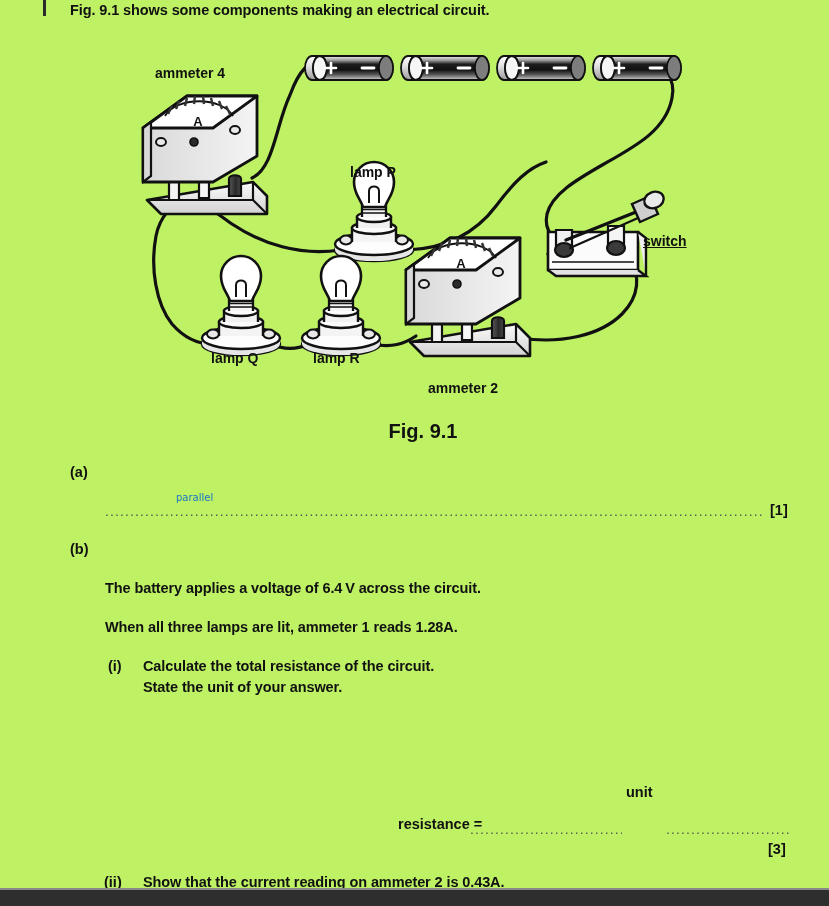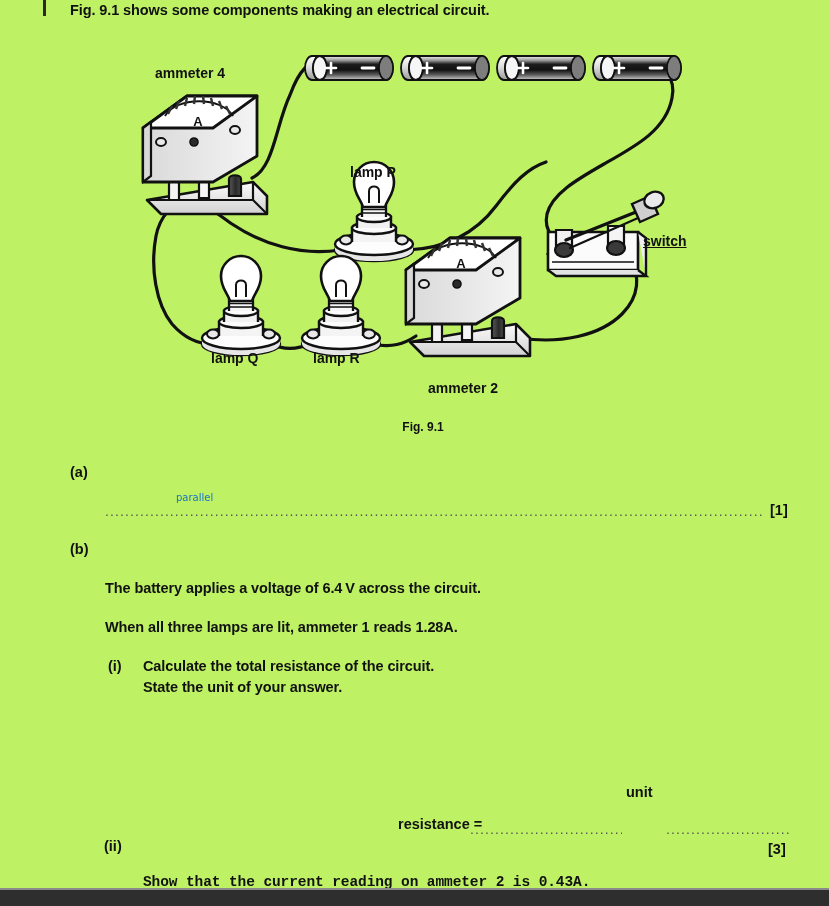--- a/index.html
+++ b/index.html
@@ -49,21 +49,21 @@
     font-size: 14.5px;
     font-weight: bold;
     letter-spacing: -0.1px;
   }
   .figcaption {
     position: absolute;
     left: 17px;
     right: 0;
     top: 420px;
     text-align: center;
-    font-size: 12px;
+    font-size: 20px;
     font-weight: bold;
   }
 
   .qrow {
     position: absolute;
     font-size: 14.5px;
     font-weight: bold;
     letter-spacing: -0.1px;
     white-space: nowrap;
   }
@@ -345,17 +345,17 @@
   <div class="qlabel" style="left:108px; top:658px;">(i)</div>
   <div class="qrow" style="left:143px; top:658px;">Calculate the total resistance of the circuit.</div>
   <div class="qrow" style="left:143px; top:679px;">State the unit of your answer.</div>
 
   <div class="ansline" style="left:398px; top:816px;">resistance = </div>
   <div class="dotline" style="left:470px; top:821px; width:152px;">...............................</div>
   <div class="ansline" style="left:626px; top:784px;"> unit </div>
   <div class="dotline" style="left:666px; top:821px; width:124px;">.........................</div>
   <div class="marks" style="left:768px; top:841px;">[3]</div>
 
-  <div class="qlabel" style="left:104px; top:838px;">(ii)</div>
-  <div class="qrow" style="left:143px; top:874px;font-family:Liberation Mono, monospace;">Show that the current reading on ammeter 2 is 0.43A.</div>
+  <div class="qlabel" style="left:104px; top:874px;">(ii)</div>
+  <div class="qrow" style="left:143px; top:874px;">Show that the current reading on ammeter 2 is 0.43A.</div>
 
   <div class="bottom-bar"></div>
 </div>
 
 </body></html>

